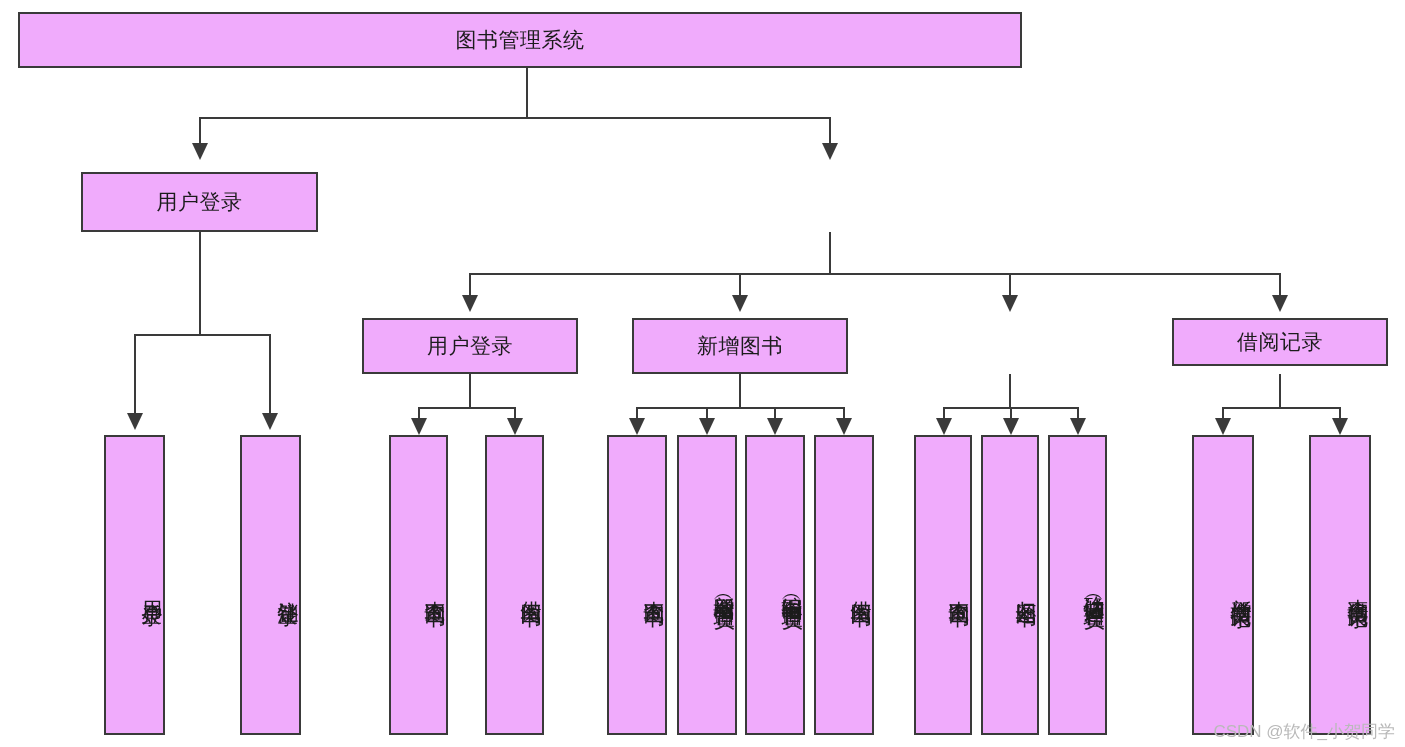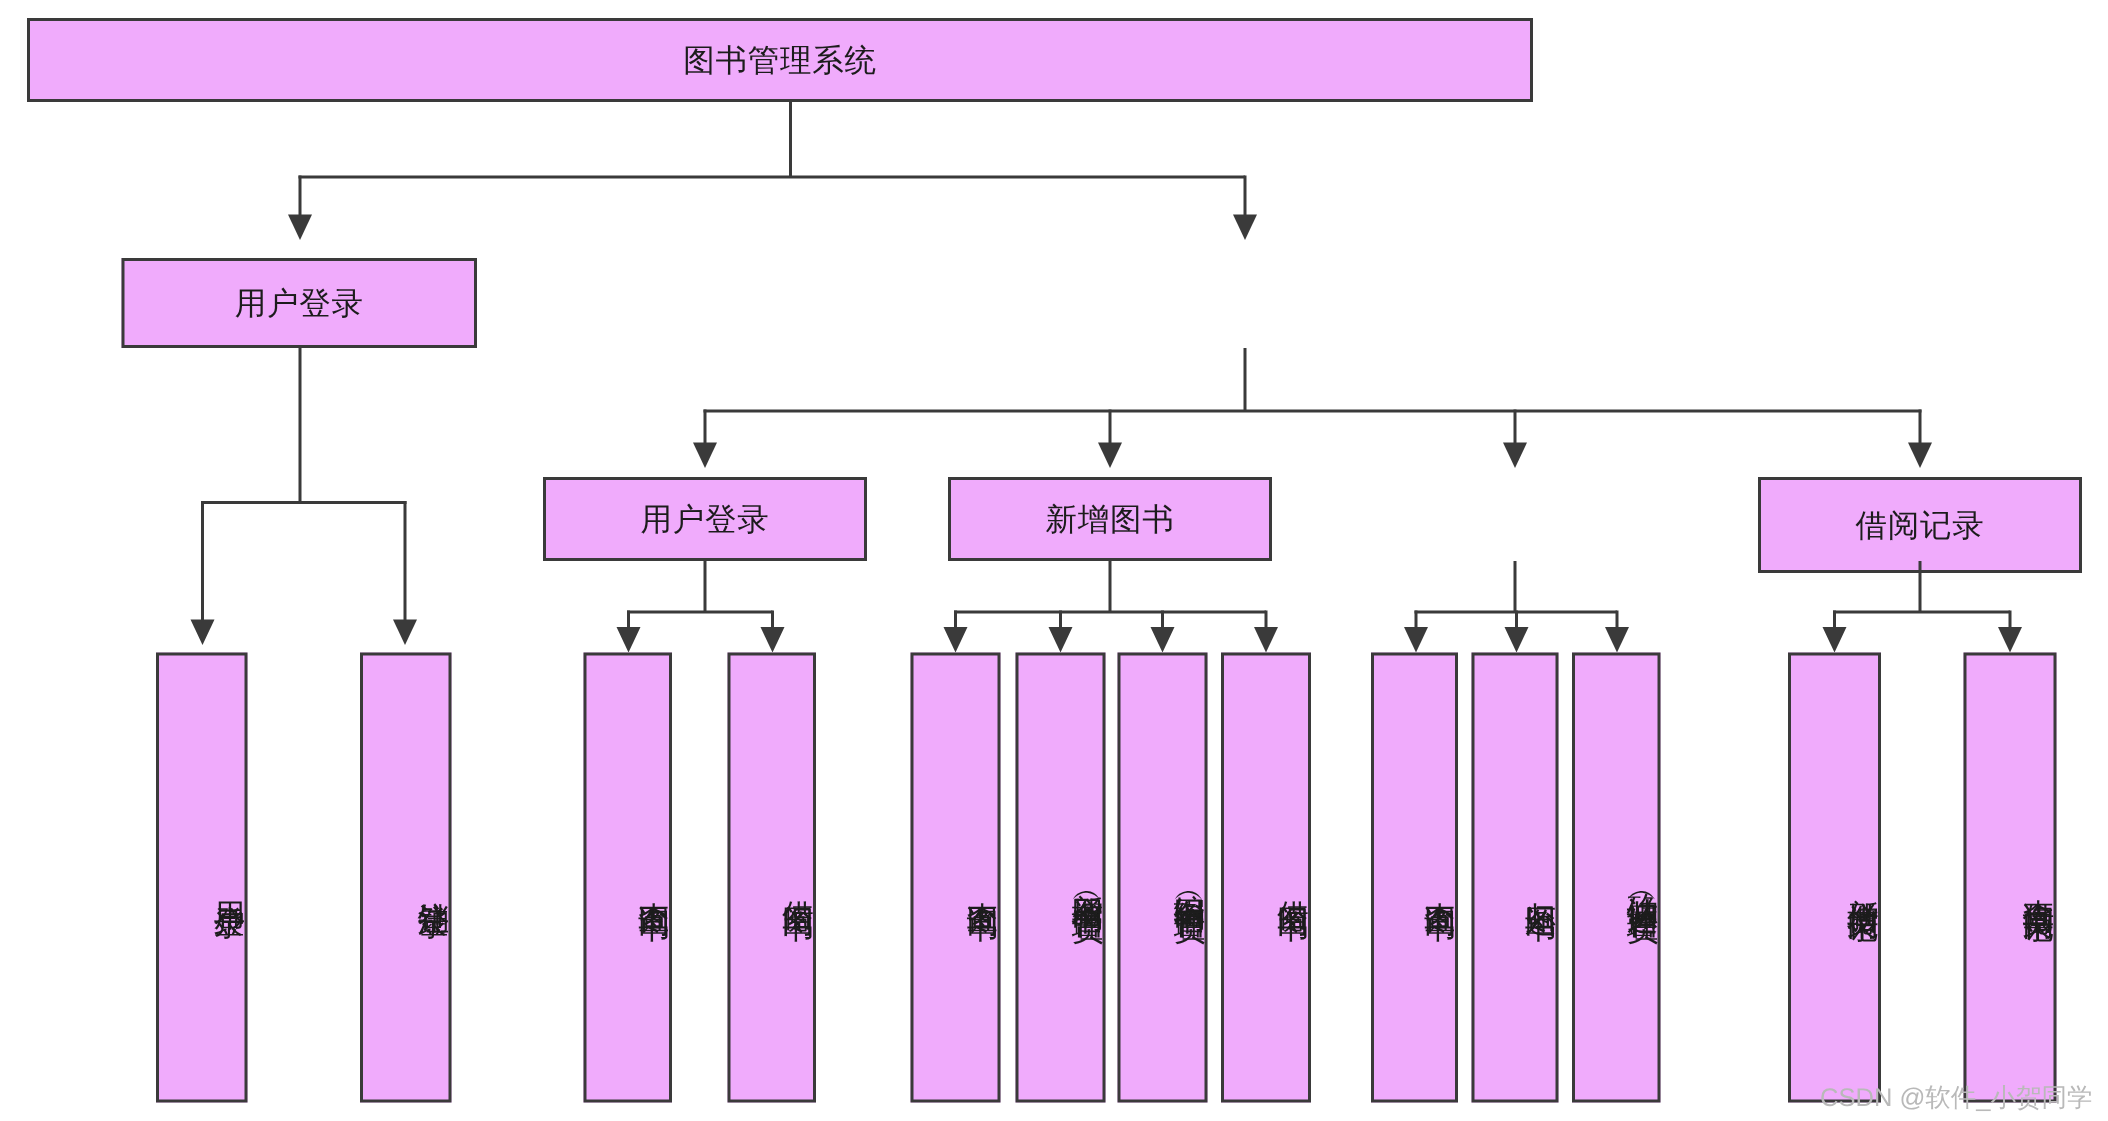--- a/index.html
+++ b/index.html
@@ -117,21 +117,21 @@
   <div class="arrow" style="left:1002px; top:295px;"></div>
   <div class="vline" style="left:1279px; top:273px; height:24px;"></div>
   <div class="arrow" style="left:1272px; top:295px;"></div>
 
   <div class="node horiz" style="left:362px; top:318px; width:216px; height:56px;">
     <span>用户登录</span>
   </div>
   <div class="node horiz" style="left:632px; top:318px; width:216px; height:56px;">
     <span>新增图书</span>
   </div>
-  <div class="node horiz" style="left:1172px; top:318px; width:216px; height:64px;">
+  <div class="node horiz" style="left:1172px; top:318px; width:216px; height:48px;">
     <span>借阅记录</span>
   </div>
 
   <div class="vline" style="left:469px; top:374px; height:34px;"></div>
   <div class="hline" style="left:418px; top:407px; width:97px;"></div>
   <div class="vline" style="left:418px; top:407px; height:13px;"></div>
   <div class="arrow" style="left:411px; top:418px;"></div>
   <div class="vline" style="left:514px; top:407px; height:13px;"></div>
   <div class="arrow" style="left:507px; top:418px;"></div>
 

